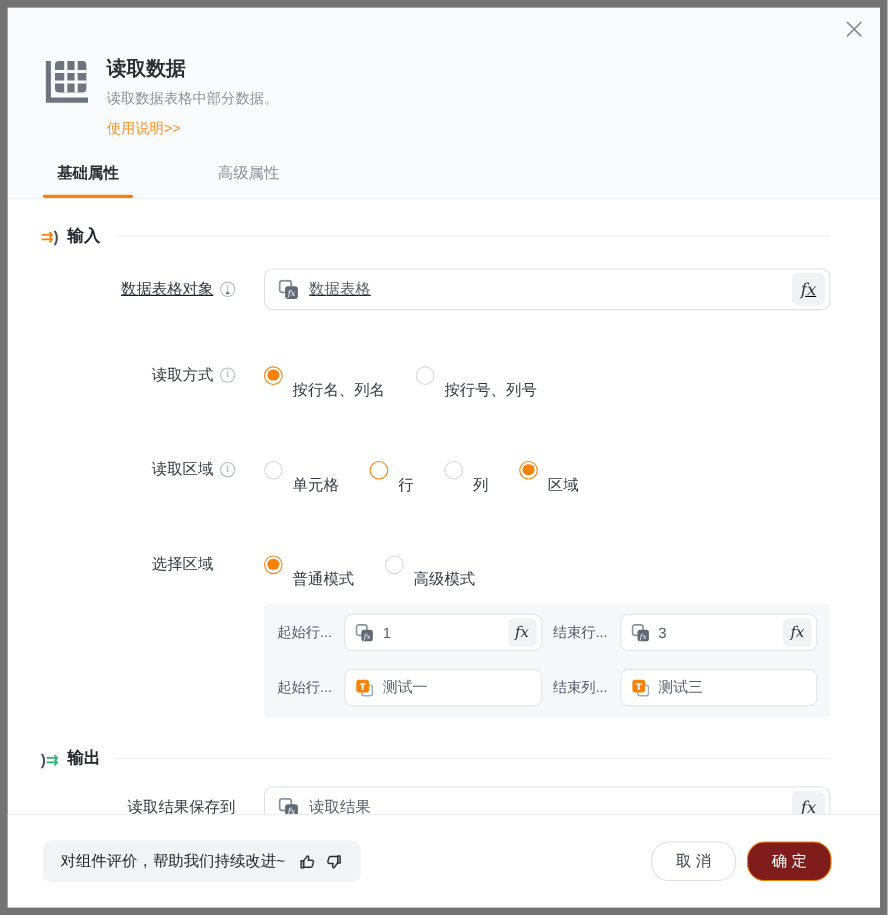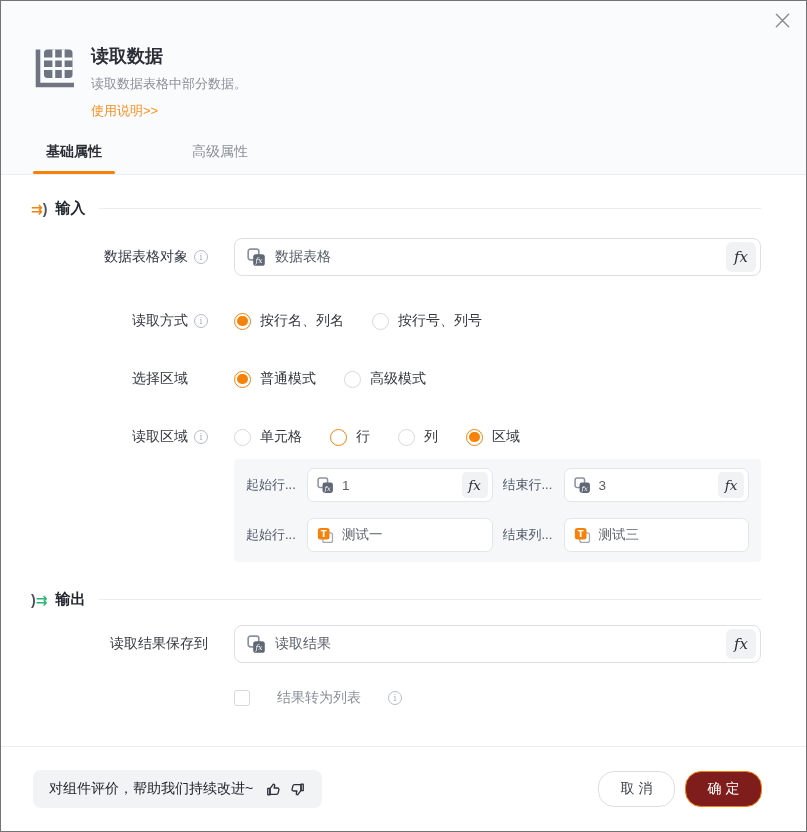--- a/index.html
+++ b/index.html
@@ -1,20 +1,20 @@
 <!DOCTYPE html>
 <html><head>
 <meta charset="utf-8">
 <style>
   * { box-sizing: border-box; }
   body { margin: 0; background: #fff; }
   .dialog {
     position: relative; width: 807px; height: 832px; background: #fff;
     font-family: "Liberation Sans", "DejaVu Sans", sans-serif;
-    overflow: hidden; border: 1px solid #737373;
+    overflow: hidden; border: 7px solid #737373;
   }
   .close-btn { position: absolute; top: 8px; right: 13px; width: 22px; height: 22px;
     background: none; border: none; padding: 0; cursor: pointer;
     display: flex; align-items: center; justify-content: center; z-index: 5; }
 
   
   .header { background: #fafbfc; border-bottom: 1px solid #ecedf0; padding: 44px 0 0 30px; }
   .header-main { display: flex; gap: 14px; }
   .app-icon { width: 46px; height: 46px; flex: none; margin-top: 1px; }
   .title { font-size: 18px; font-weight: bold; color: #2b2f36; line-height: 22px; }
@@ -30,21 +30,21 @@
   .content { padding: 0 45px 0 30px; }
   .section-head { display: flex; align-items: center; gap: 8px; margin-top: 24px; }
   .sec-icon { display: flex; align-items: center; font-size: 14px; font-weight: bold; line-height: 1; }
   .sec-icon .arr { color: #f7820a; }
   .sec-icon .par { color: #4a5058; }
   .sec-icon.out .arr { color: #2bb673; }
   .sec-title { font-size: 15px; font-weight: bold; color: #22262c; }
   .sec-line { flex: 1; height: 1px; background: #ecedf0; margin-left: 6px; }
 
   .form-row { display: flex; align-items: center; }
-  .mt20 { margin-top: 20px; } .mt36 { margin-top: 36px; } .mt40 { margin-top: 40px; }
+  .mt20 { margin-top: 20px; text-decoration: underline; } .mt36 { margin-top: 36px; } .mt40 { margin-top: 40px; }
   .mt16 { margin-top: 16px; } .mt13 { margin-top: 13px; } .mt26 { margin-top: 26px; } .mt28 { margin-top: 28px; }
   .label-col { width: 177px; flex: none; display: flex; justify-content: flex-end; align-items: center; gap: 6px; }
   .lbl { font-size: 14px; color: #33383f; white-space: nowrap; }
   .info { width: 14px; height: 14px; border-radius: 50%; border: 1px solid #b6bcc4; color: #a9afb8;
     font-size: 9px; display: inline-flex; align-items: center; justify-content: center; flex: none;
     font-family: "DejaVu Serif", serif; }
   .info::after { content: "i"; }
   .info.hidden { visibility: hidden; }
   .ctrl { flex: 1; margin-left: 26px; display: flex; align-items: center; }
 
@@ -56,21 +56,21 @@
     color: #2b2f36; font-family: "DejaVu Serif", serif; font-style: italic; font-size: 15px;
     display: flex; align-items: center; justify-content: center; cursor: pointer; padding: 0; }
 
   .radio-group { display: flex; align-items: center; gap: 28px; }
   .radio-item { display: flex; align-items: center; gap: 9px; cursor: pointer; }
   .radio { width: 17px; height: 17px; border: 1px solid #d5d9de; border-radius: 50%;
     background: #fff; position: relative; flex: none; }
   .radio.selected { border: 1.6px solid #f7820a; }
   .radio.selected::after { content: ""; position: absolute; inset: 2.2px; border-radius: 50%; background: #f7820a; }
   .radio.outline { border: 1.6px solid #f7820a; }
-  .radio-label { font-size: 14px; color: #33383f; }
+  .radio-label { font-size: 14px; color: #33383f; margin-top: 28px; }
 
   .panel { margin-left: 203px; background: #f6f7f9; border-radius: 4px; padding: 9px 12px 10px;
     display: flex; flex-direction: column; gap: 16px; }
   .panel-row { display: flex; align-items: center; gap: 10px; }
   .plabel { font-size: 13px; color: #4e5969; flex: none; width: 51px; white-space: nowrap; overflow: hidden; }
   .pfield { flex: 1; height: 34px; border-radius: 7px; border: 1px solid #e2e5ea; background: #fff;
     display: flex; align-items: center; padding: 0 4px 0 9px; }
   .pfield .f-icon { flex: none; margin-right: 8px; display: flex; }
   .pfield .val { font-size: 13.5px; color: #596069; flex: 1; white-space: nowrap; overflow: hidden; }
   .pfx { width: 26px; height: 26px; font-size: 13.5px; border-radius: 5px; }
@@ -172,59 +172,59 @@
           <label class="radio-item">
             <span class="radio"></span>
             <span class="radio-label">按行号、列号</span>
           </label>
         </div>
       </div>
     </div>
 
     <div class="form-row mt40">
       <div class="label-col">
+        <span class="lbl">读取区域</span>
+        <span class="info"></span>
+      </div>
+      <div class="ctrl">
+        <div class="radio-group">
+          <label class="radio-item">
+            <span class="radio"></span>
+            <span class="radio-label">单元格</span>
+          </label>
+          <label class="radio-item">
+            <span class="radio outline"></span>
+            <span class="radio-label">行</span>
+          </label>
+          <label class="radio-item">
+            <span class="radio"></span>
+            <span class="radio-label">列</span>
+          </label>
+          <label class="radio-item">
+            <span class="radio selected"></span>
+            <span class="radio-label">区域</span>
+          </label>
+        </div>
+      </div>
+    </div>
+
+    <div class="form-row mt40">
+      <div class="label-col">
         <span class="lbl">选择区域</span>
         <span class="info hidden"></span>
       </div>
       <div class="ctrl">
         <div class="radio-group">
           <label class="radio-item">
             <span class="radio selected"></span>
             <span class="radio-label">普通模式</span>
           </label>
           <label class="radio-item">
             <span class="radio"></span>
             <span class="radio-label">高级模式</span>
-          </label>
-        </div>
-      </div>
-    </div>
-
-    <div class="form-row mt40">
-      <div class="label-col">
-        <span class="lbl">读取区域</span>
-        <span class="info"></span>
-      </div>
-      <div class="ctrl">
-        <div class="radio-group">
-          <label class="radio-item">
-            <span class="radio"></span>
-            <span class="radio-label">单元格</span>
-          </label>
-          <label class="radio-item">
-            <span class="radio outline"></span>
-            <span class="radio-label">行</span>
-          </label>
-          <label class="radio-item">
-            <span class="radio"></span>
-            <span class="radio-label">列</span>
-          </label>
-          <label class="radio-item">
-            <span class="radio selected"></span>
-            <span class="radio-label">区域</span>
           </label>
         </div>
       </div>
     </div>
 
     <div class="panel mt13">
       <div class="panel-row">
         <span class="plabel">起始行...</span>
         <div class="pfield">
           <span class="f-icon">

